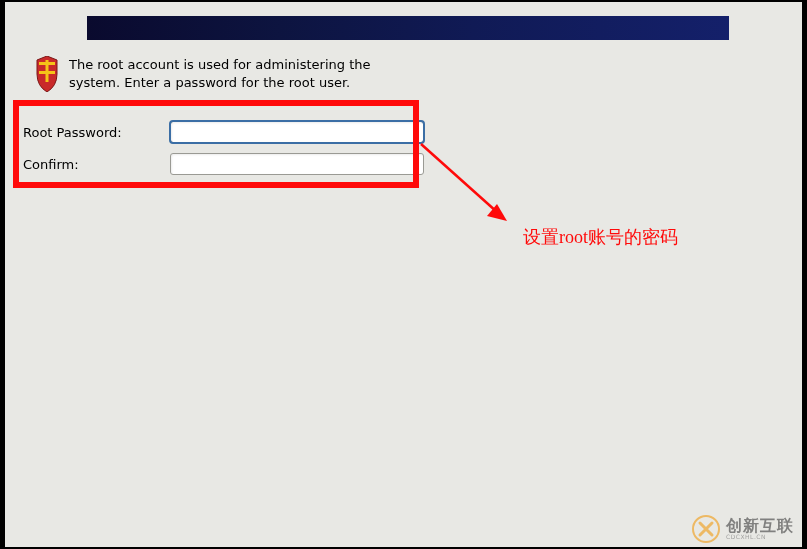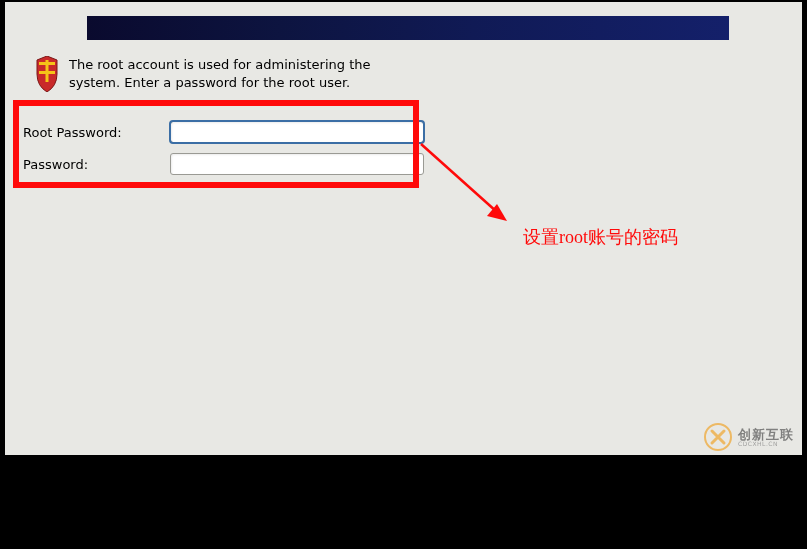--- a/index.html
+++ b/index.html
@@ -10,21 +10,21 @@
       font-family: "DejaVu Sans", "Liberation Sans", Arial, sans-serif;
       font-size: 13px;
       position: relative;
       overflow: hidden;
     }
     .inner-window {
       position: absolute;
       left: 5px;
       top: 2px;
       width: 797px;
-      height: 453px;
+      height: 545px;
       background: #e8e8e4;
     }
     .header-band {
       position: absolute;
       left: 82px;
       top: 14px;
       width: 642px;
       height: 24px;
       background: linear-gradient(90deg, #0a0a2e 0%, #0d1440 30%, #101a55 60%, #14206a 100%);
     }
@@ -106,21 +106,21 @@
       align-items: center;
       gap: 6px;
       opacity: 0.65;
     }
     .watermark-logo {
       width: 28px;
       height: 28px;
     }
     .watermark-text-block { line-height: 1; }
     .watermark-main {
-      font-size: 13px;
+      font-size: 16px;
       font-weight: 700;
       color: #4a4a4a;
       letter-spacing: 1px;
     }
     .watermark-sub {
       font-size: 6px;
       color: #7a7a7a;
       letter-spacing: 0.5px;
     }
   </style>
@@ -142,21 +142,21 @@
     </span>
     <div class="desc-text">The root account is used for administering the system.  Enter a password for the root user.</div>
   </div>
 
   <div class="form-row pw">
     <label class="form-label">Root Password:</label>
     <input type="password" class="form-input focused" value="" style="">
   </div>
 
   <div class="form-row confirm">
-    <label class="form-label">Password:</label>
+    <label class="form-label">Confirm:</label>
     <input type="password" class="form-input" value="" style="">
   </div>
 
   <div class="highlight-box"></div>
 
   <svg class="arrow-svg" viewBox="0 0 90 90">
     <line x1="2" y1="6" x2="78" y2="74" stroke="#ff0a0a" stroke-width="2.5"></line>
     <polygon points="88,83 68,78 78,66" fill="#ff0a0a"></polygon>
   </svg>
 

